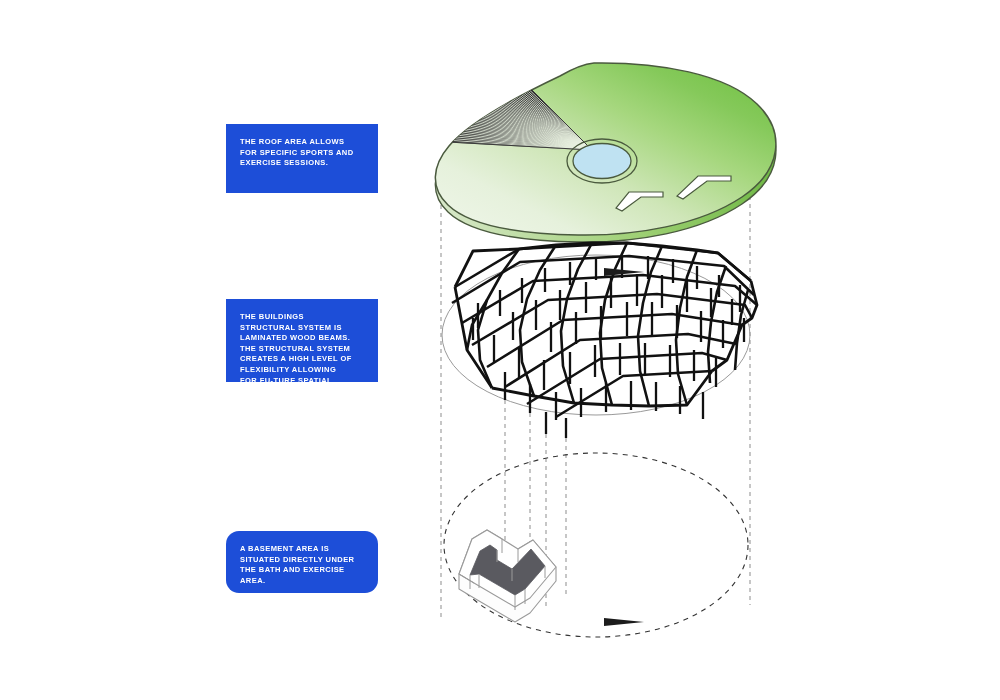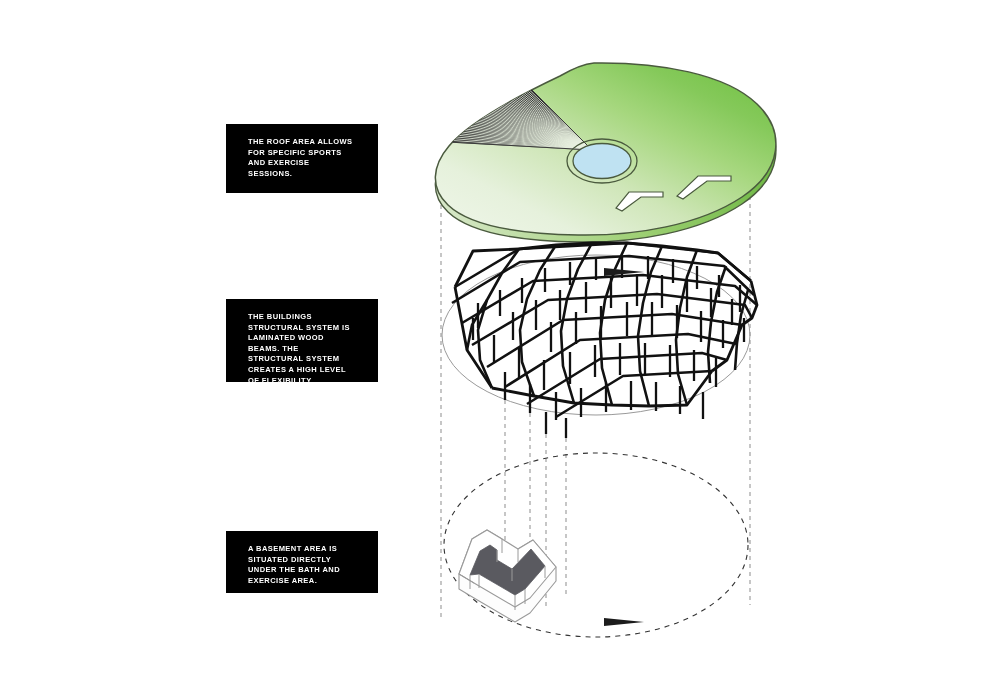--- a/index.html
+++ b/index.html
@@ -2,35 +2,35 @@
 <html><head>
 <meta charset="utf-8">
 <style>
   html,body{margin:0;padding:0;background:#ffffff;}
   body{
     width:1000px;height:700px;overflow:hidden;position:relative;
     font-family:"Liberation Sans","DejaVu Sans",sans-serif;
   }
   #stage{position:absolute;inset:0;width:1000px;height:700px;}
   .callout{
-    position:absolute;background:#000000;color:#ffffff;
-    box-sizing:border-box;padding:13px 14px 14px 22px;
+    position:absolute;background:#1d4ed8;color:#ffffff;
+    box-sizing:border-box;padding:13px 14px 14px 14px;
   }
   .callout p{
     margin:0;font-size:8.1px;line-height:10.6px;letter-spacing:.45px;
     font-weight:700;text-transform:uppercase;
     font-family:"Liberation Sans","DejaVu Sans",sans-serif;
     transform:scaleX(.93);transform-origin:left center;white-space:pre-line;
   }
   .tail{position:absolute;width:0;height:0;border-style:solid;}
   #c1{left:226px;top:124px;width:152px;height:69px;}
   #c1 .tail{left:378px;top:144px;border-width:4px 0 4px 40px;border-color:transparent transparent transparent #1c1c1c;}
   #c2{left:226px;top:299px;width:152px;height:83px;}
   #c2 .tail{left:378px;top:319px;border-width:4px 0 4px 40px;border-color:transparent transparent transparent #1c1c1c;}
-  #c3{left:226px;top:531px;width:152px;height:62px;}
+  #c3{left:226px;top:531px;width:152px;height:62px;border-radius:13px;}
 </style>
 </head>
 <body>
 
 <svg id="stage" viewBox="0 0 1000 700" xmlns="http://www.w3.org/2000/svg">
   <defs>
     <linearGradient id="gRoof" x1="0.08" y1="0.95" x2="0.92" y2="0.12">
       <stop offset="0%" stop-color="#edf5e6"></stop>
       <stop offset="18%" stop-color="#e6f1dc"></stop>
       <stop offset="42%" stop-color="#cfe6b8"></stop>

